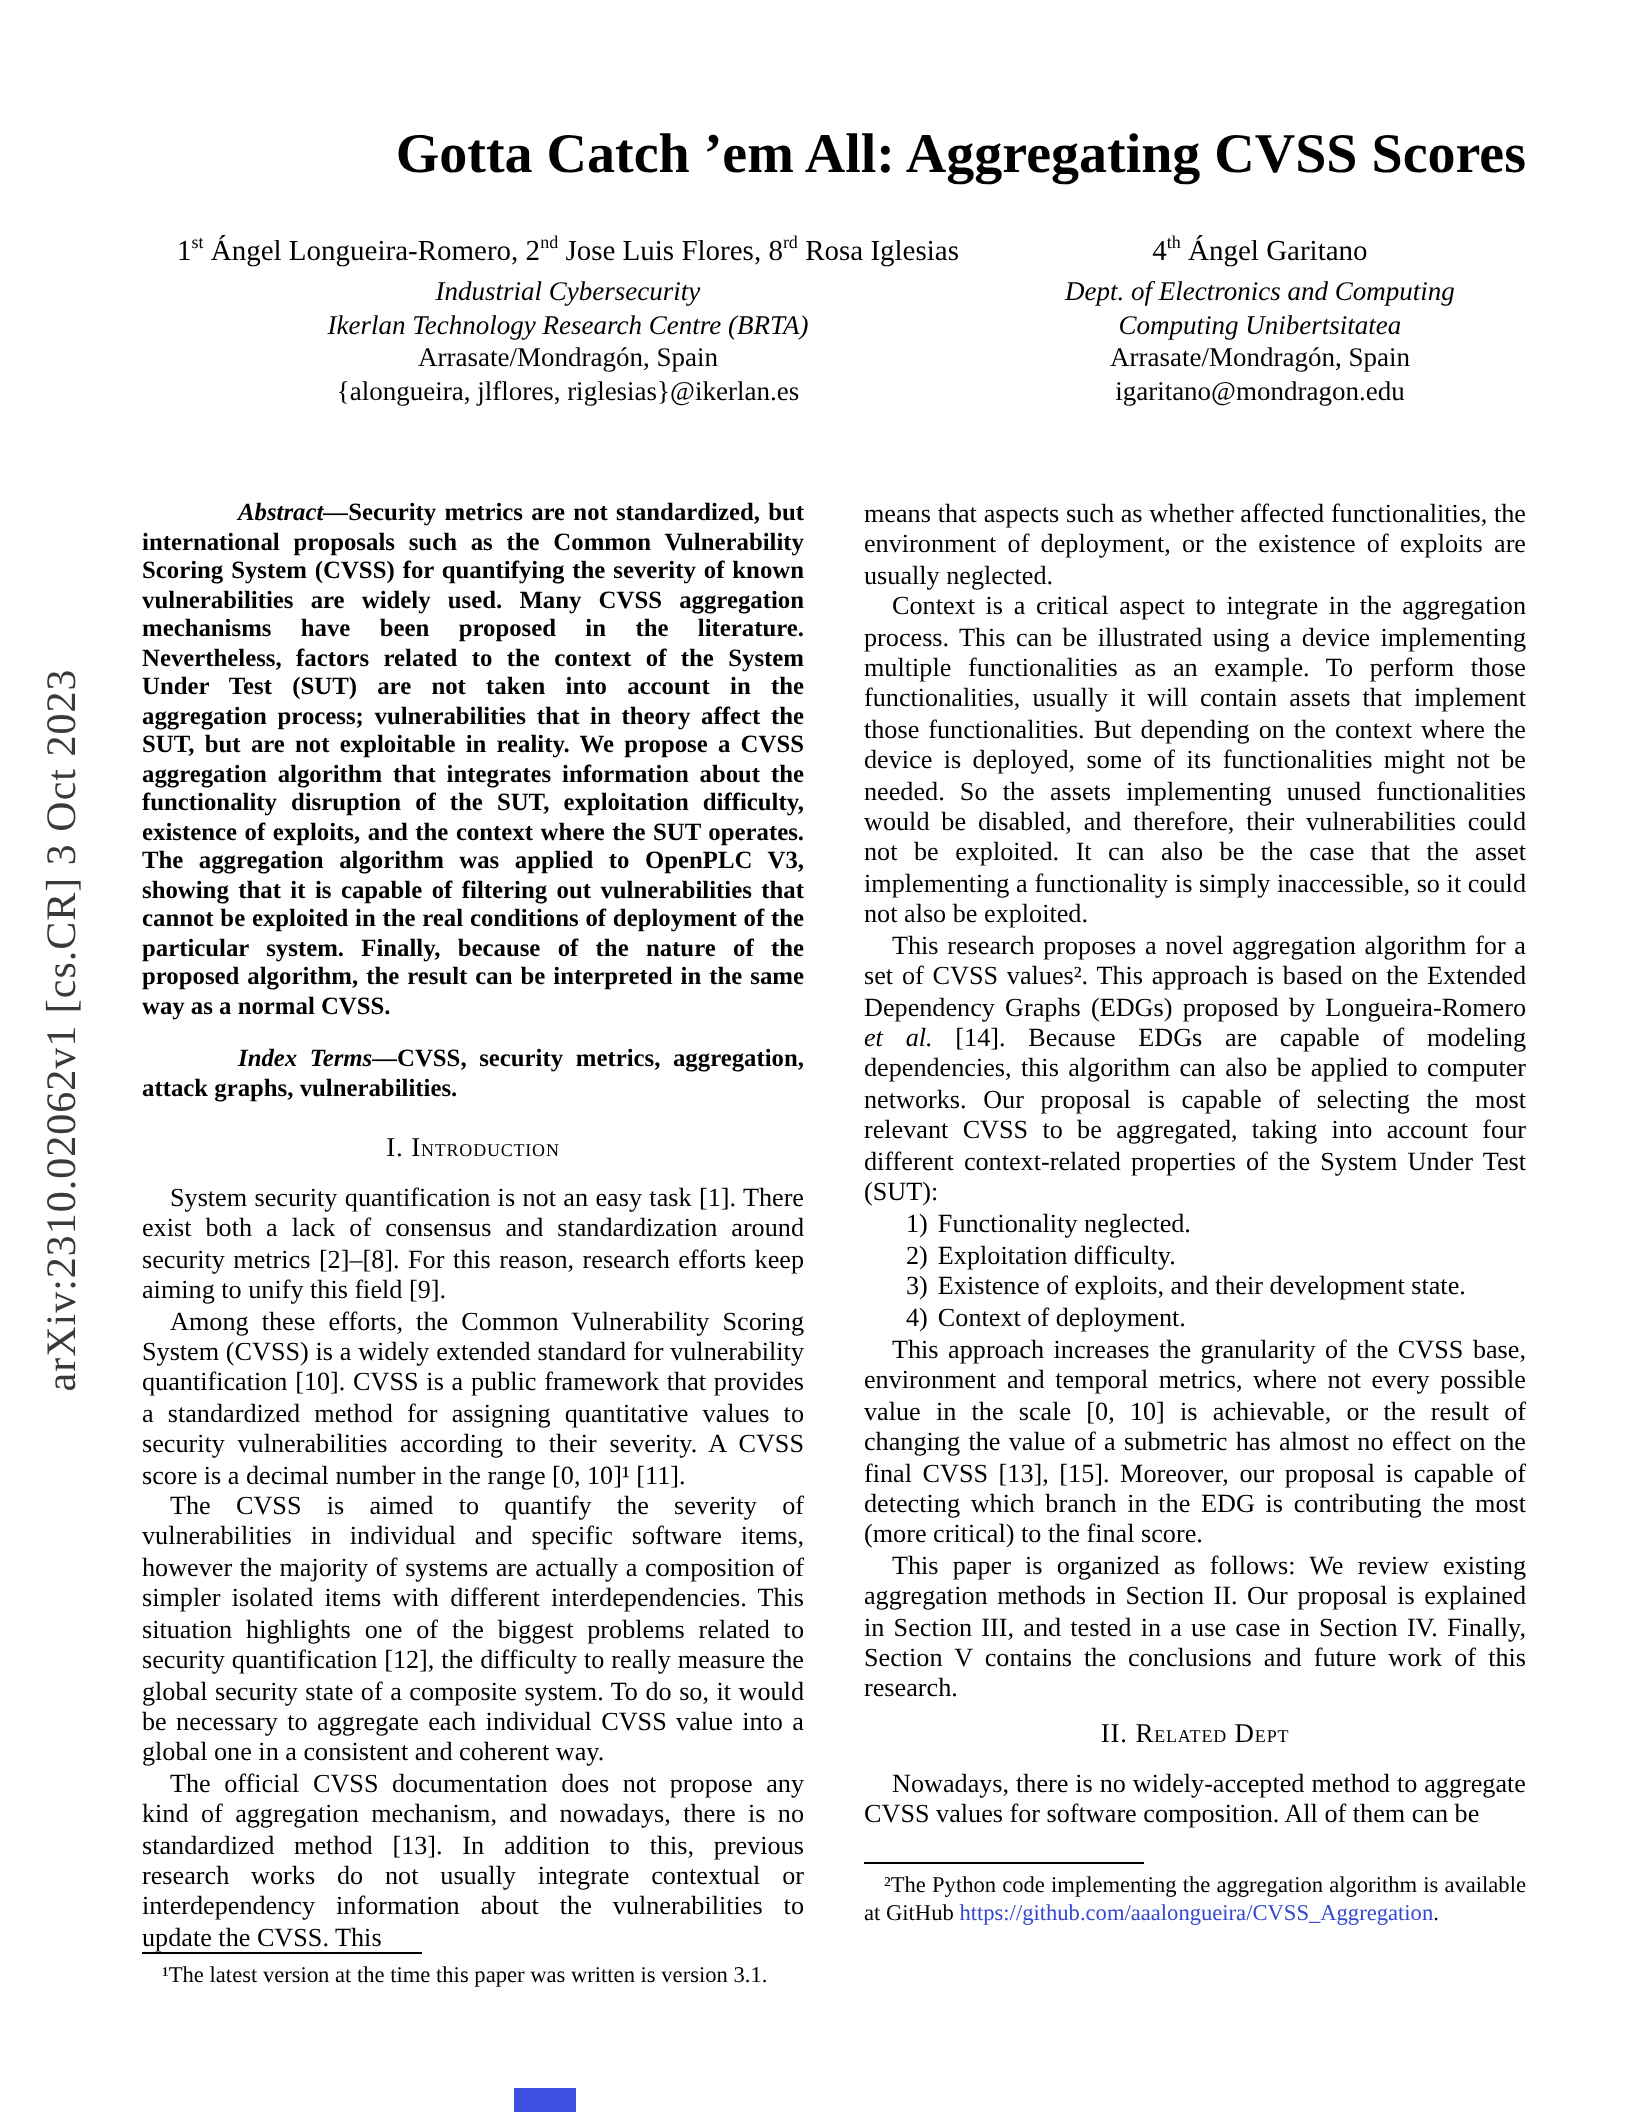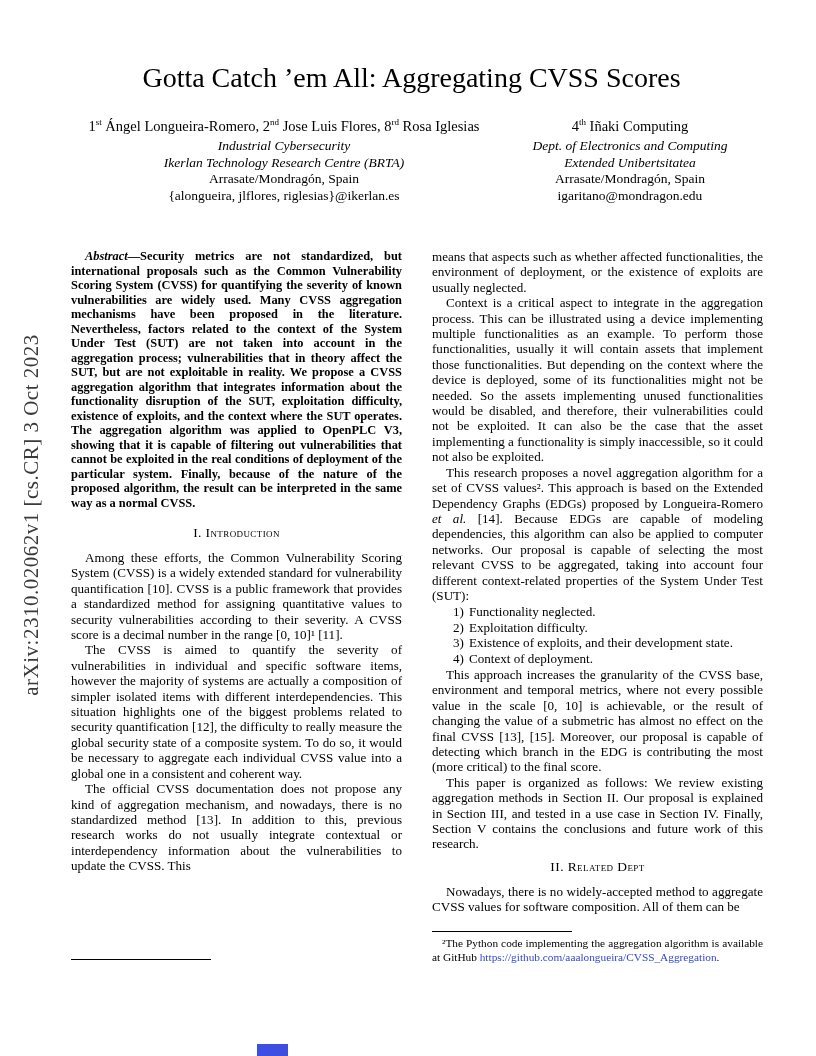--- a/index.html
+++ b/index.html
@@ -29,23 +29,23 @@
     font-size: 21px;
     letter-spacing: 0.5px;
     color: var(--stamp);
   }
   .title {
     position: absolute;
     top: 62px;
     left: 60px;
     right: 53px;
     margin: 0;
-    text-align: center;
+    text-align: right;
     font-size: 28px;
-    font-weight: 400;
+    font-weight: 700;
   }
   .authors {
     position: absolute;
     top: 118px;
     left: 66px;
     right: 58px;
     display: flex;
   }
   .author-group { text-align: center; }
   .g1 { width: 63%; }
@@ -66,21 +66,21 @@
   }
   .col-left { left: 71px; }
   .col-right { left: 432px; }
   .abstract {
     margin: 0 0 8px 0;
     font-weight: bold;
     font-size: 12.4px;
     line-height: 14.5px;
     text-indent: 14px;
   }
-  .abs-label { font-style: italic; }
+  .abs-label { font-style: italic; margin-left: 34px; }
   .index-terms { margin: 4px 0 8px 0; }
   .section {
     margin: 7px 0 9px 0;
     text-align: center;
     font-size: 13.5px;
     font-weight: 400;
     font-variant: small-caps;
     letter-spacing: 0.4px;
   }
   .para {
@@ -137,39 +137,42 @@
 
   <div class="authors">
     <div class="author-group g1">
       <div class="names"><span>1</span><sup>st</sup><span> Ángel Longueira-Romero, 2</span><sup>nd</sup><span> Jose Luis Flores, 8</span><sup>rd</sup><span> Rosa Iglesias</span></div>
       <div class="aff italic">Industrial Cybersecurity</div>
       <div class="aff italic">Ikerlan Technology Research Centre (BRTA)</div>
       <div class="aff">Arrasate/Mondragón, Spain</div>
       <div class="aff">{alongueira, jlflores, riglesias}@ikerlan.es</div>
     </div>
     <div class="author-group g2">
-      <div class="names"><span>4</span><sup>th</sup><span> Iñaki Computing</span></div>
+      <div class="names"><span>4</span><sup>th</sup><span> Ángel Garitano</span></div>
       <div class="aff italic">Dept. of Electronics and Computing</div>
-      <div class="aff italic">Extended Unibertsitatea</div>
+      <div class="aff italic">Computing Unibertsitatea</div>
       <div class="aff">Arrasate/Mondragón, Spain</div>
       <div class="aff">igaritano@mondragon.edu</div>
     </div>
   </div>
 
   <div class="col col-left">
     <p class="abstract"><span class="abs-label">Abstract—</span><span>Security metrics are not standardized, but international proposals such as the Common Vulnerability Scoring System (CVSS) for quantifying the severity of known vulnerabilities are widely used. Many CVSS aggregation mechanisms have been proposed in the literature. Nevertheless, factors related to the context of the System Under Test (SUT) are not taken into account in the aggregation process; vulnerabilities that in theory affect the SUT, but are not exploitable in reality. We propose a CVSS aggregation algorithm that integrates information about the functionality disruption of the SUT, exploitation difficulty, existence of exploits, and the context where the SUT operates. The aggregation algorithm was applied to OpenPLC V3, showing that it is capable of filtering out vulnerabilities that cannot be exploited in the real conditions of deployment of the particular system. Finally, because of the nature of the proposed algorithm, the result can be interpreted in the same way as a normal CVSS.</span></p>
+    <p class="abstract index-terms"><span class="abs-label">Index Terms—</span><span>CVSS, security metrics, aggregation, attack graphs, vulnerabilities.</span></p>
 
     <h2 class="section">I. Introduction</h2>
 
+    <p class="para">System security quantification is not an easy task [1]. There exist both a lack of consensus and standardization around security metrics [2]–[8]. For this reason, research efforts keep aiming to unify this field [9].</p>
     <p class="para">Among these efforts, the Common Vulnerability Scoring System (CVSS) is a widely extended standard for vulnerability quantification [10]. CVSS is a public framework that provides a standardized method for assigning quantitative values to security vulnerabilities according to their severity. A CVSS score is a decimal number in the range [0, 10]¹ [11].</p>
     <p class="para">The CVSS is aimed to quantify the severity of vulnerabilities in individual and specific software items, however the majority of systems are actually a composition of simpler isolated items with different interdependencies. This situation highlights one of the biggest problems related to security quantification [12], the difficulty to really measure the global security state of a composite system. To do so, it would be necessary to aggregate each individual CVSS value into a global one in a consistent and coherent way.</p>
     <p class="para">The official CVSS documentation does not propose any kind of aggregation mechanism, and nowadays, there is no standardized method [13]. In addition to this, previous research works do not usually integrate contextual or interdependency information about the vulnerabilities to update the CVSS. This</p>
 
     <div class="footnote-block">
       <div class="fn-rule"></div>
+      <p class="footnote">¹The latest version at the time this paper was written is version 3.1.</p>
     </div>
   </div>
 
   <div class="col col-right">
     <p class="para noindent">means that aspects such as whether affected functionalities, the environment of deployment, or the existence of exploits are usually neglected.</p>
     <p class="para">Context is a critical aspect to integrate in the aggregation process. This can be illustrated using a device implementing multiple functionalities as an example. To perform those functionalities, usually it will contain assets that implement those functionalities. But depending on the context where the device is deployed, some of its functionalities might not be needed. So the assets implementing unused functionalities would be disabled, and therefore, their vulnerabilities could not be exploited. It can also be the case that the asset implementing a functionality is simply inaccessible, so it could not also be exploited.</p>
     <p class="para"><span>This research proposes a novel aggregation algorithm for a set of CVSS values². This approach is based on the Extended Dependency Graphs (EDGs) proposed by Longueira-Romero </span><em>et al.</em><span> [14]. Because EDGs are capable of modeling dependencies, this algorithm can also be applied to computer networks. Our proposal is capable of selecting the most relevant CVSS to be aggregated, taking into account four different context-related properties of the System Under Test (SUT):</span></p>
 
     <div class="olist">
       <div class="list-item"><span class="li-num">1)</span><span>Functionality neglected.</span></div>

